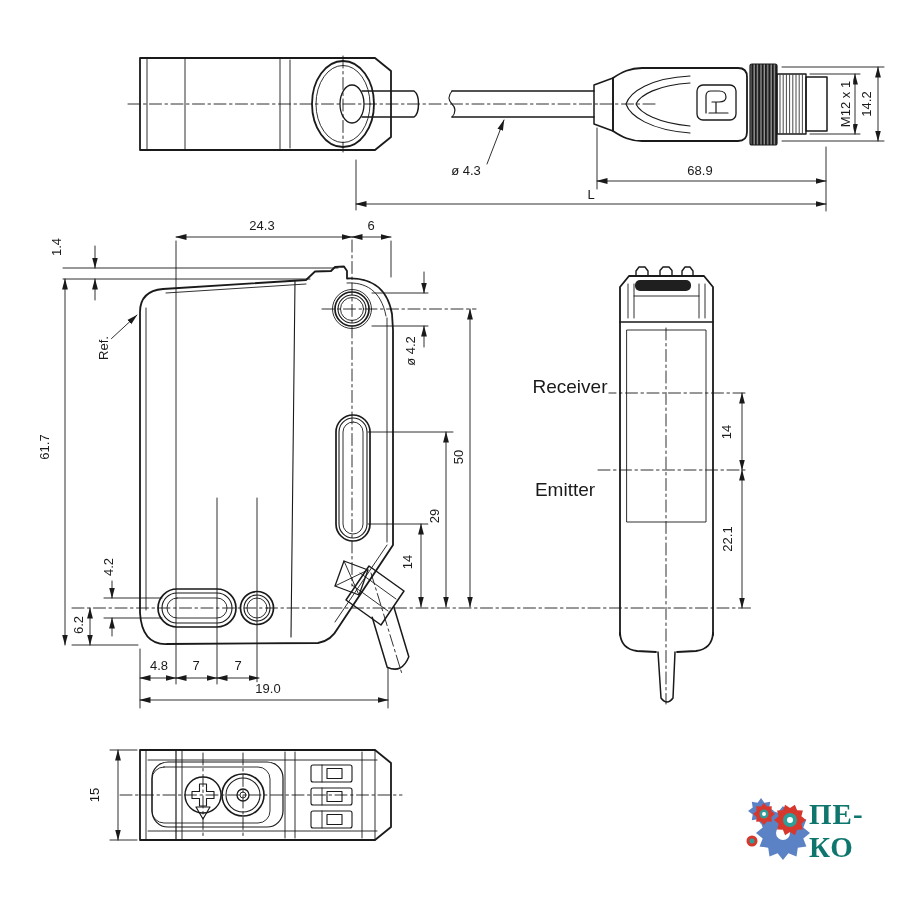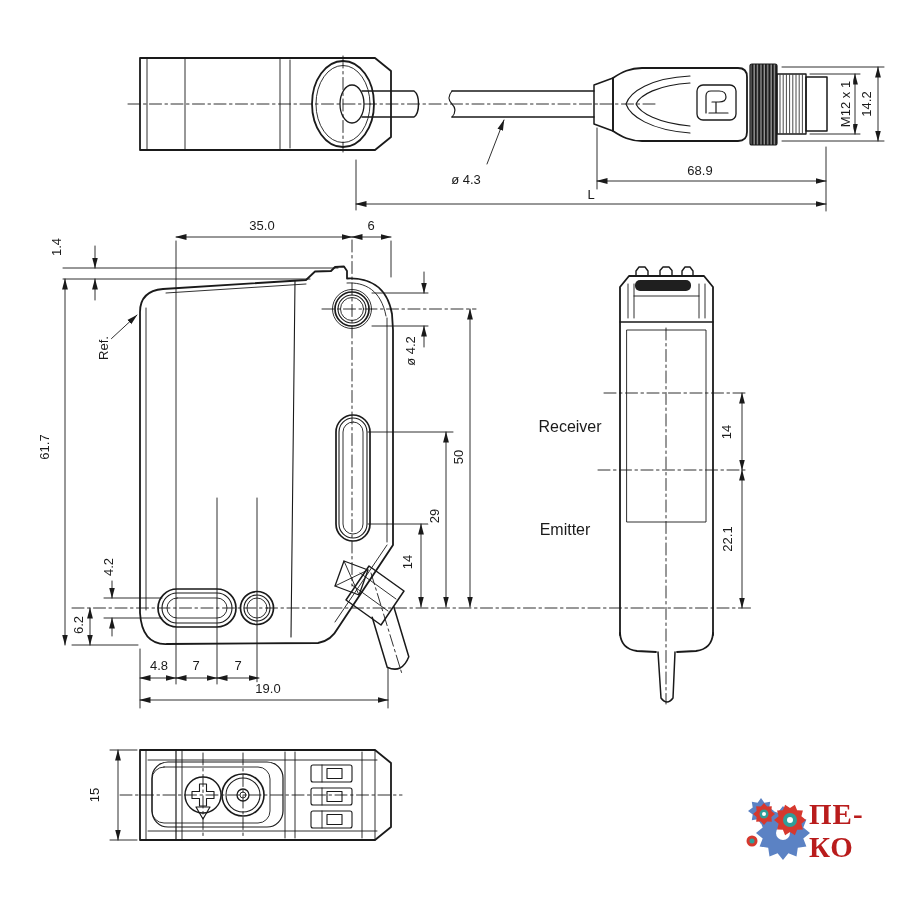--- a/index.html
+++ b/index.html
@@ -2,23 +2,23 @@
 <html><head>
 <meta charset="utf-8">
 <style>
   html,body{margin:0;padding:0;background:#fff;}
   #canvas{position:relative;width:900px;height:900px;background:#fff;overflow:hidden;
           font-family:"Liberation Sans", sans-serif;}
   #art{position:absolute;left:0;top:0;}
   .lbl{position:absolute;transform:translate(-50%,-50%);font-size:13px;color:#1a1a1a;
        white-space:nowrap;background:#fff;padding:0 1px;line-height:1.05;}
   .rot{transform:translate(-50%,-50%) rotate(-90deg);}
-  .big{font-size:16px;margin-top:40px;}
+  .big{font-size:19px;}
   #wordmark{position:absolute;transform:translate(0,-50%);font-family:"Liberation Serif", serif;
-       font-weight:bold;font-size:29px;color:#b91c1c;letter-spacing:1px;}
+       font-weight:bold;font-size:29px;color:#0f766e;letter-spacing:1px;}
 </style>
 </head>
 <body>
 
 <div id="canvas">
 
 <svg id="art" width="900" height="900" viewBox="0 0 900 900">
   <defs>
     <marker id="arrE" markerWidth="11" markerHeight="7" refX="10.5" refY="3.5" orient="auto" markerUnits="userSpaceOnUse">
       <path d="M0,0.6 L11,3.5 L0,6.4 Z" fill="#1a1a1a"></path>
@@ -204,27 +204,27 @@
     <circle cx="790" cy="820" r="7" fill="#2f9e99"></circle>
     <circle cx="790" cy="820" r="3" fill="#fff"></circle>
     <polygon points="775,814 771.4,810.9 771.8,806.2 767.1,806.6 764,803 760.9,806.6 756.2,806.2 756.6,810.9 753,814 756.6,817.1 756.2,821.8 760.9,821.4 764,825 767.1,821.4 771.8,821.8 771.4,817.1" fill="#d6382e"></polygon>
     <circle cx="764" cy="814" r="4.5" fill="#2f9e99"></circle>
     <circle cx="764" cy="814" r="2" fill="#fff"></circle>
     <circle cx="752" cy="841" r="5.5" fill="#d6382e"></circle>
     <circle cx="752" cy="841" r="2.5" fill="#2f9e99"></circle>
   </g>
 </svg>
 
-<div class="lbl" style="left:466px;top:180px">ø 4.3</div>
+<div class="lbl" style="left:466px;top:171px">ø 4.3</div>
 <div class="lbl" style="left:700px;top:171px">68.9</div>
 <div class="lbl" style="left:591px;top:195px">L</div>
 <div class="lbl rot" style="left:846px;top:104px">M12 x 1</div>
 <div class="lbl rot" style="left:867px;top:104px">14.2</div>
 
-<div class="lbl" style="left:262px;top:226px">35.0</div>
+<div class="lbl" style="left:262px;top:226px">24.3</div>
 <div class="lbl" style="left:371px;top:226px">6</div>
 <div class="lbl rot" style="left:57px;top:247px">1.4</div>
 <div class="lbl rot" style="left:104px;top:348px">Ref.</div>
 <div class="lbl rot" style="left:45px;top:447px">61.7</div>
 <div class="lbl rot" style="left:411px;top:351px">ø 4.2</div>
 <div class="lbl rot" style="left:459px;top:457px">50</div>
 <div class="lbl rot" style="left:435px;top:516px">29</div>
 <div class="lbl rot" style="left:408px;top:562px">14</div>
 <div class="lbl rot" style="left:109px;top:567px">4.2</div>
 <div class="lbl rot" style="left:79px;top:625px">6.2</div>

